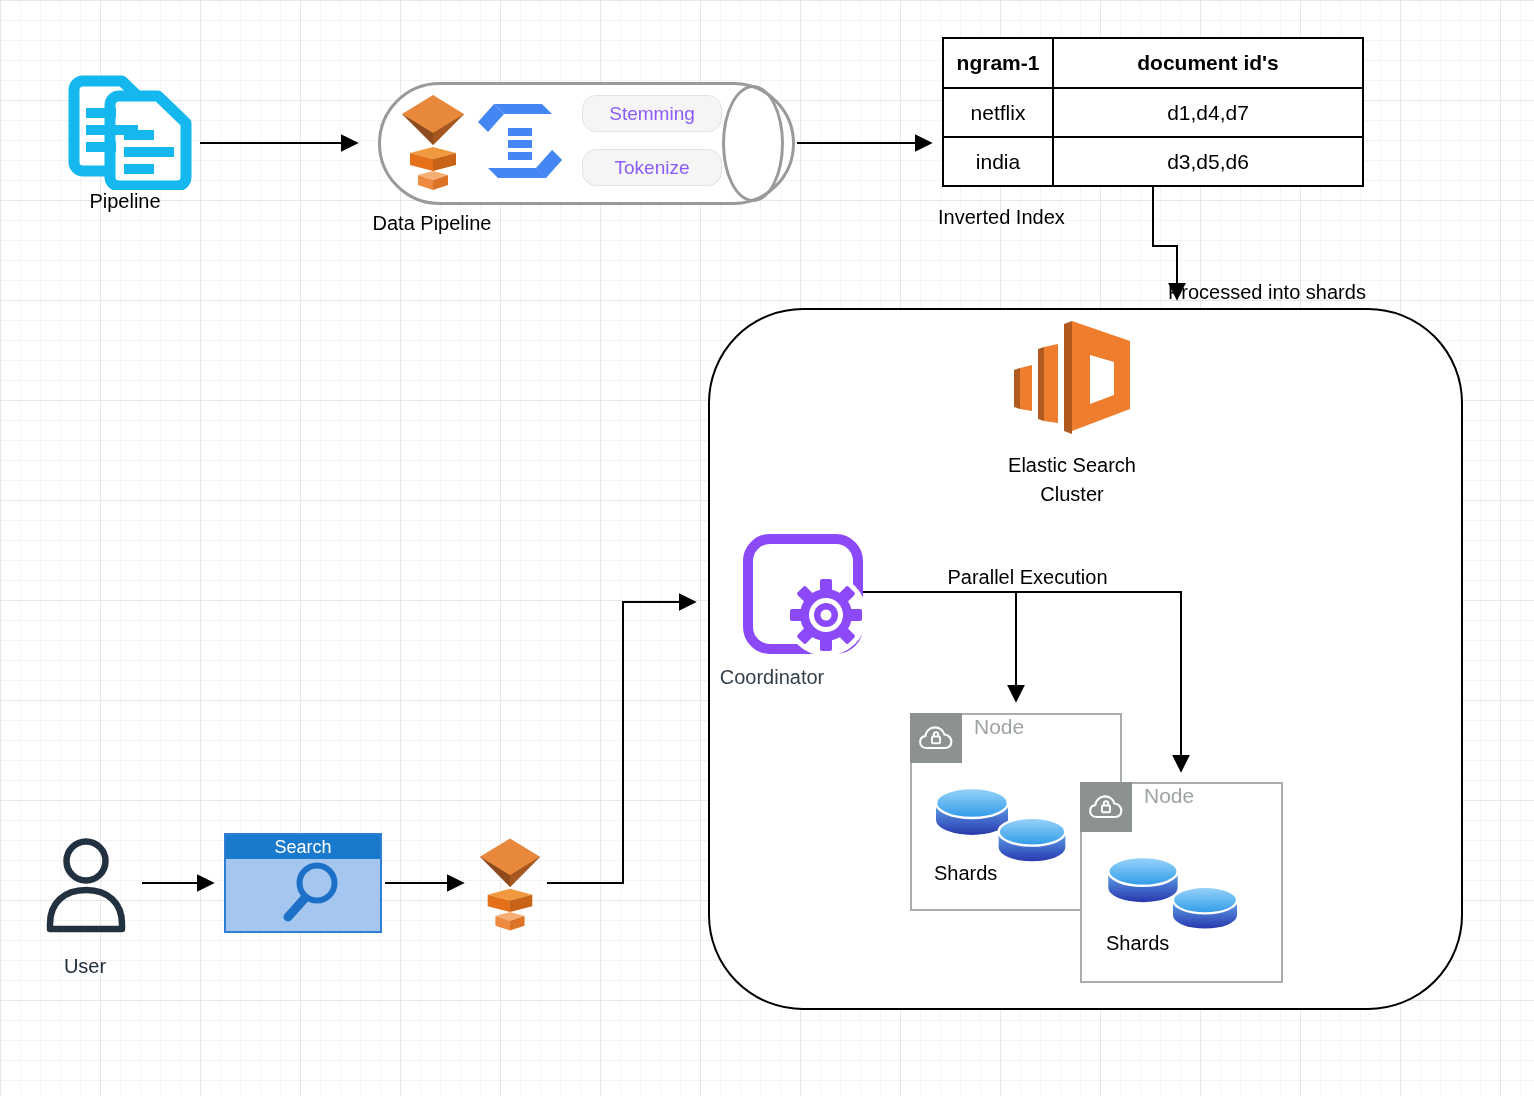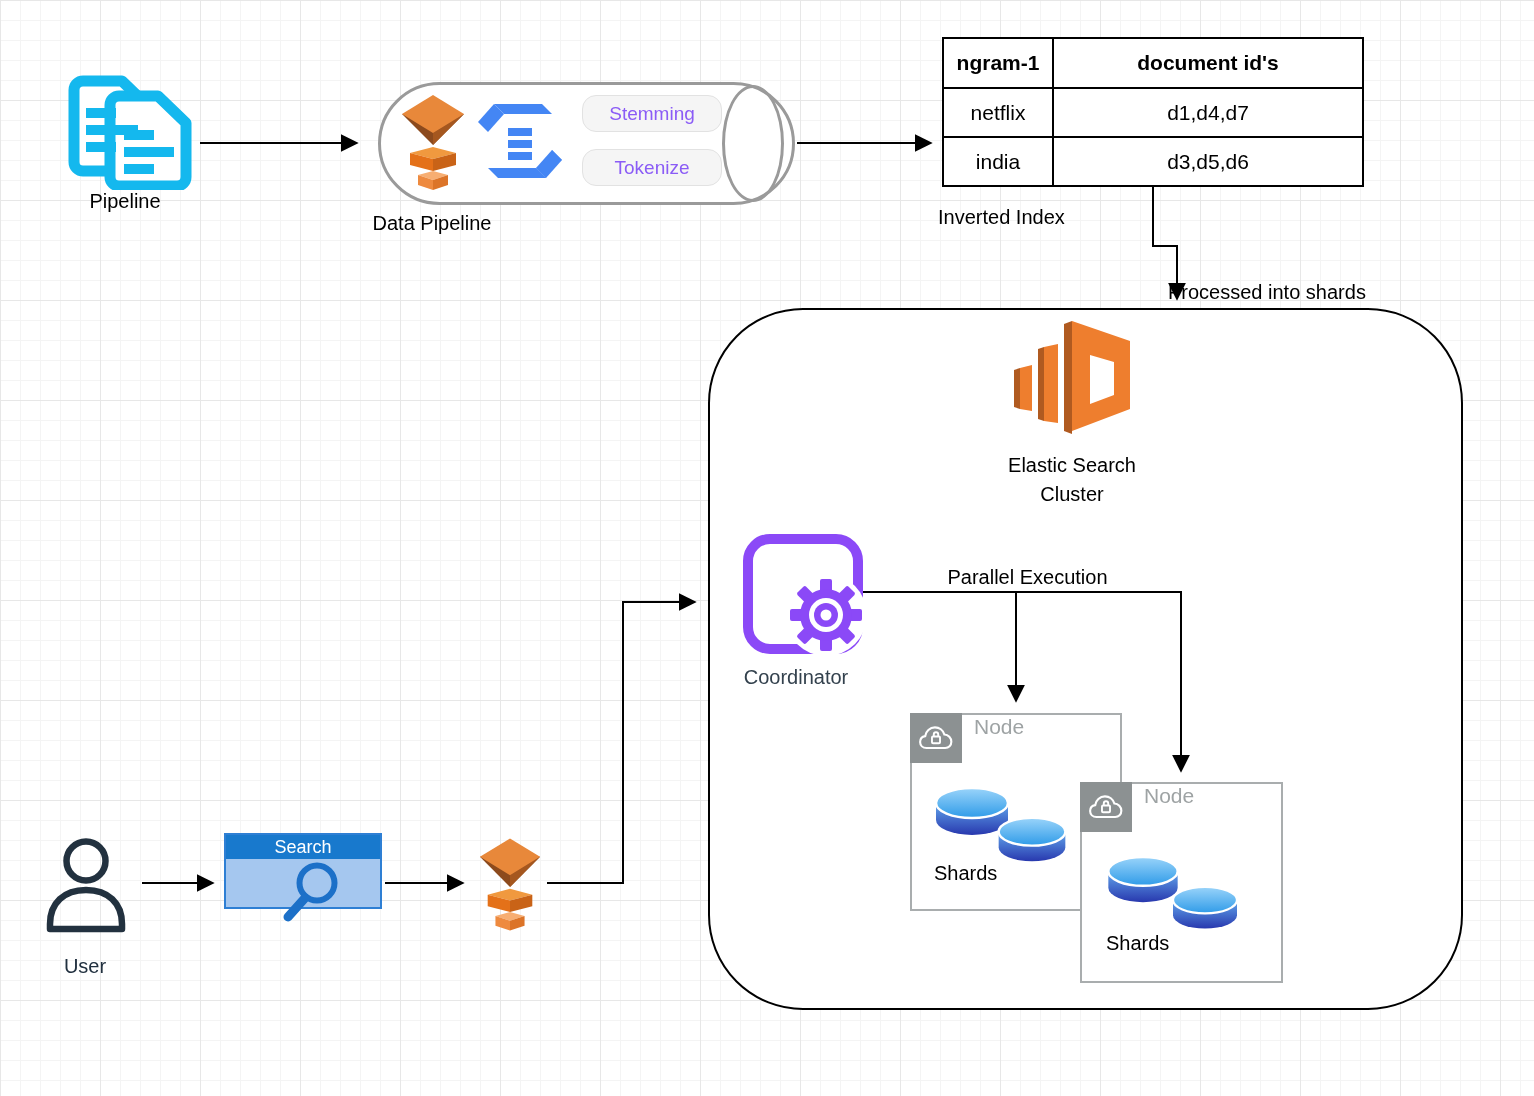--- a/index.html
+++ b/index.html
@@ -33,21 +33,21 @@
   
   .cluster{position:absolute; left:708px; top:308px; width:755px; height:702px;
     background:#fff; border:2px solid #000; border-radius:95px; box-sizing:border-box;}
   
   .node{position:absolute; background:#fff; border:2px solid #a9adae; box-sizing:border-box;}
   .node-badge{position:absolute; left:-2px; top:-2px; width:52px; height:50px; background:#8c9192;
     display:flex; align-items:center; justify-content:center;}
   .node-title{position:absolute; left:62px; top:0; font-size:21px; color:#9ea3a4;}
   .shards-lbl{position:absolute; font-size:20px; color:#000;}
   
-  .search-win{position:absolute; left:224px; top:833px; width:158px; height:76px;
+  .search-win{position:absolute; left:224px; top:833px; width:158px; height:100px;
     border:2px solid #2e7fd4; background:#a5c7ef; box-sizing:border-box;}
   .search-bar{position:absolute; left:0; top:0; right:0; height:24px; background:#1879cd;
     color:#fff; font-size:18px; text-align:center; line-height:24px;}
   .connectors{position:absolute; left:0; top:0; z-index:40; pointer-events:none;}
   .shape{z-index:5;}
   .lbl{z-index:6;}
 </style>
 </head>
 <body>
 
@@ -165,21 +165,21 @@
         </g>
       <g transform="rotate(315 86 82)">
           <rect x="80" y="46" width="12" height="15" rx="2"></rect>
         </g>
     </g>
     <circle cx="86" cy="82" r="26" fill="#8b49f7"></circle>
     <circle cx="86" cy="82" r="17" fill="#ffffff"></circle>
     <circle cx="86" cy="82" r="12" fill="#8b49f7"></circle>
     <circle cx="86" cy="82" r="5.5" fill="#ffffff"></circle>
   </svg>
-  <div class="lbl" style="left:726px; top:663px; width:140px; color:#33414d;">Coordinator</div>
+  <div class="lbl" style="left:702px; top:663px; width:140px; color:#33414d;">Coordinator</div>
 
   <div class="lbl" style="left:915px; top:563px; width:225px;">Parallel Execution</div>
 
   <div class="node shape abs" style="left:910px; top:713px; width:212px; height:198px; z-index:7;">
     <div class="node-badge">
       <svg width="36" height="26" viewBox="0 0 34 24">
         <path d="M8,21.5 C4.5,21.5 2,19 2,15.8 C2,13 4,10.7 6.8,10.2 C7.3,5.6 11.2,2 16,2 C20.2,2 23.7,4.8 24.9,8.7 C28.6,8.9 31.5,11.9 31.5,15.6 C31.5,18.9 29,21.5 25.7,21.5 Z" fill="none" stroke="#ffffff" stroke-width="2"></path>
         <rect x="13.2" y="10.6" width="7.6" height="6.4" rx="1" fill="none" stroke="#ffffff" stroke-width="1.8"></rect>
         <path d="M14.9,10.6 v-1.9 a2.1,2.1 0 0 1 4.2,0 v1.9" fill="none" stroke="#ffffff" stroke-width="1.8"></path>
       </svg>

